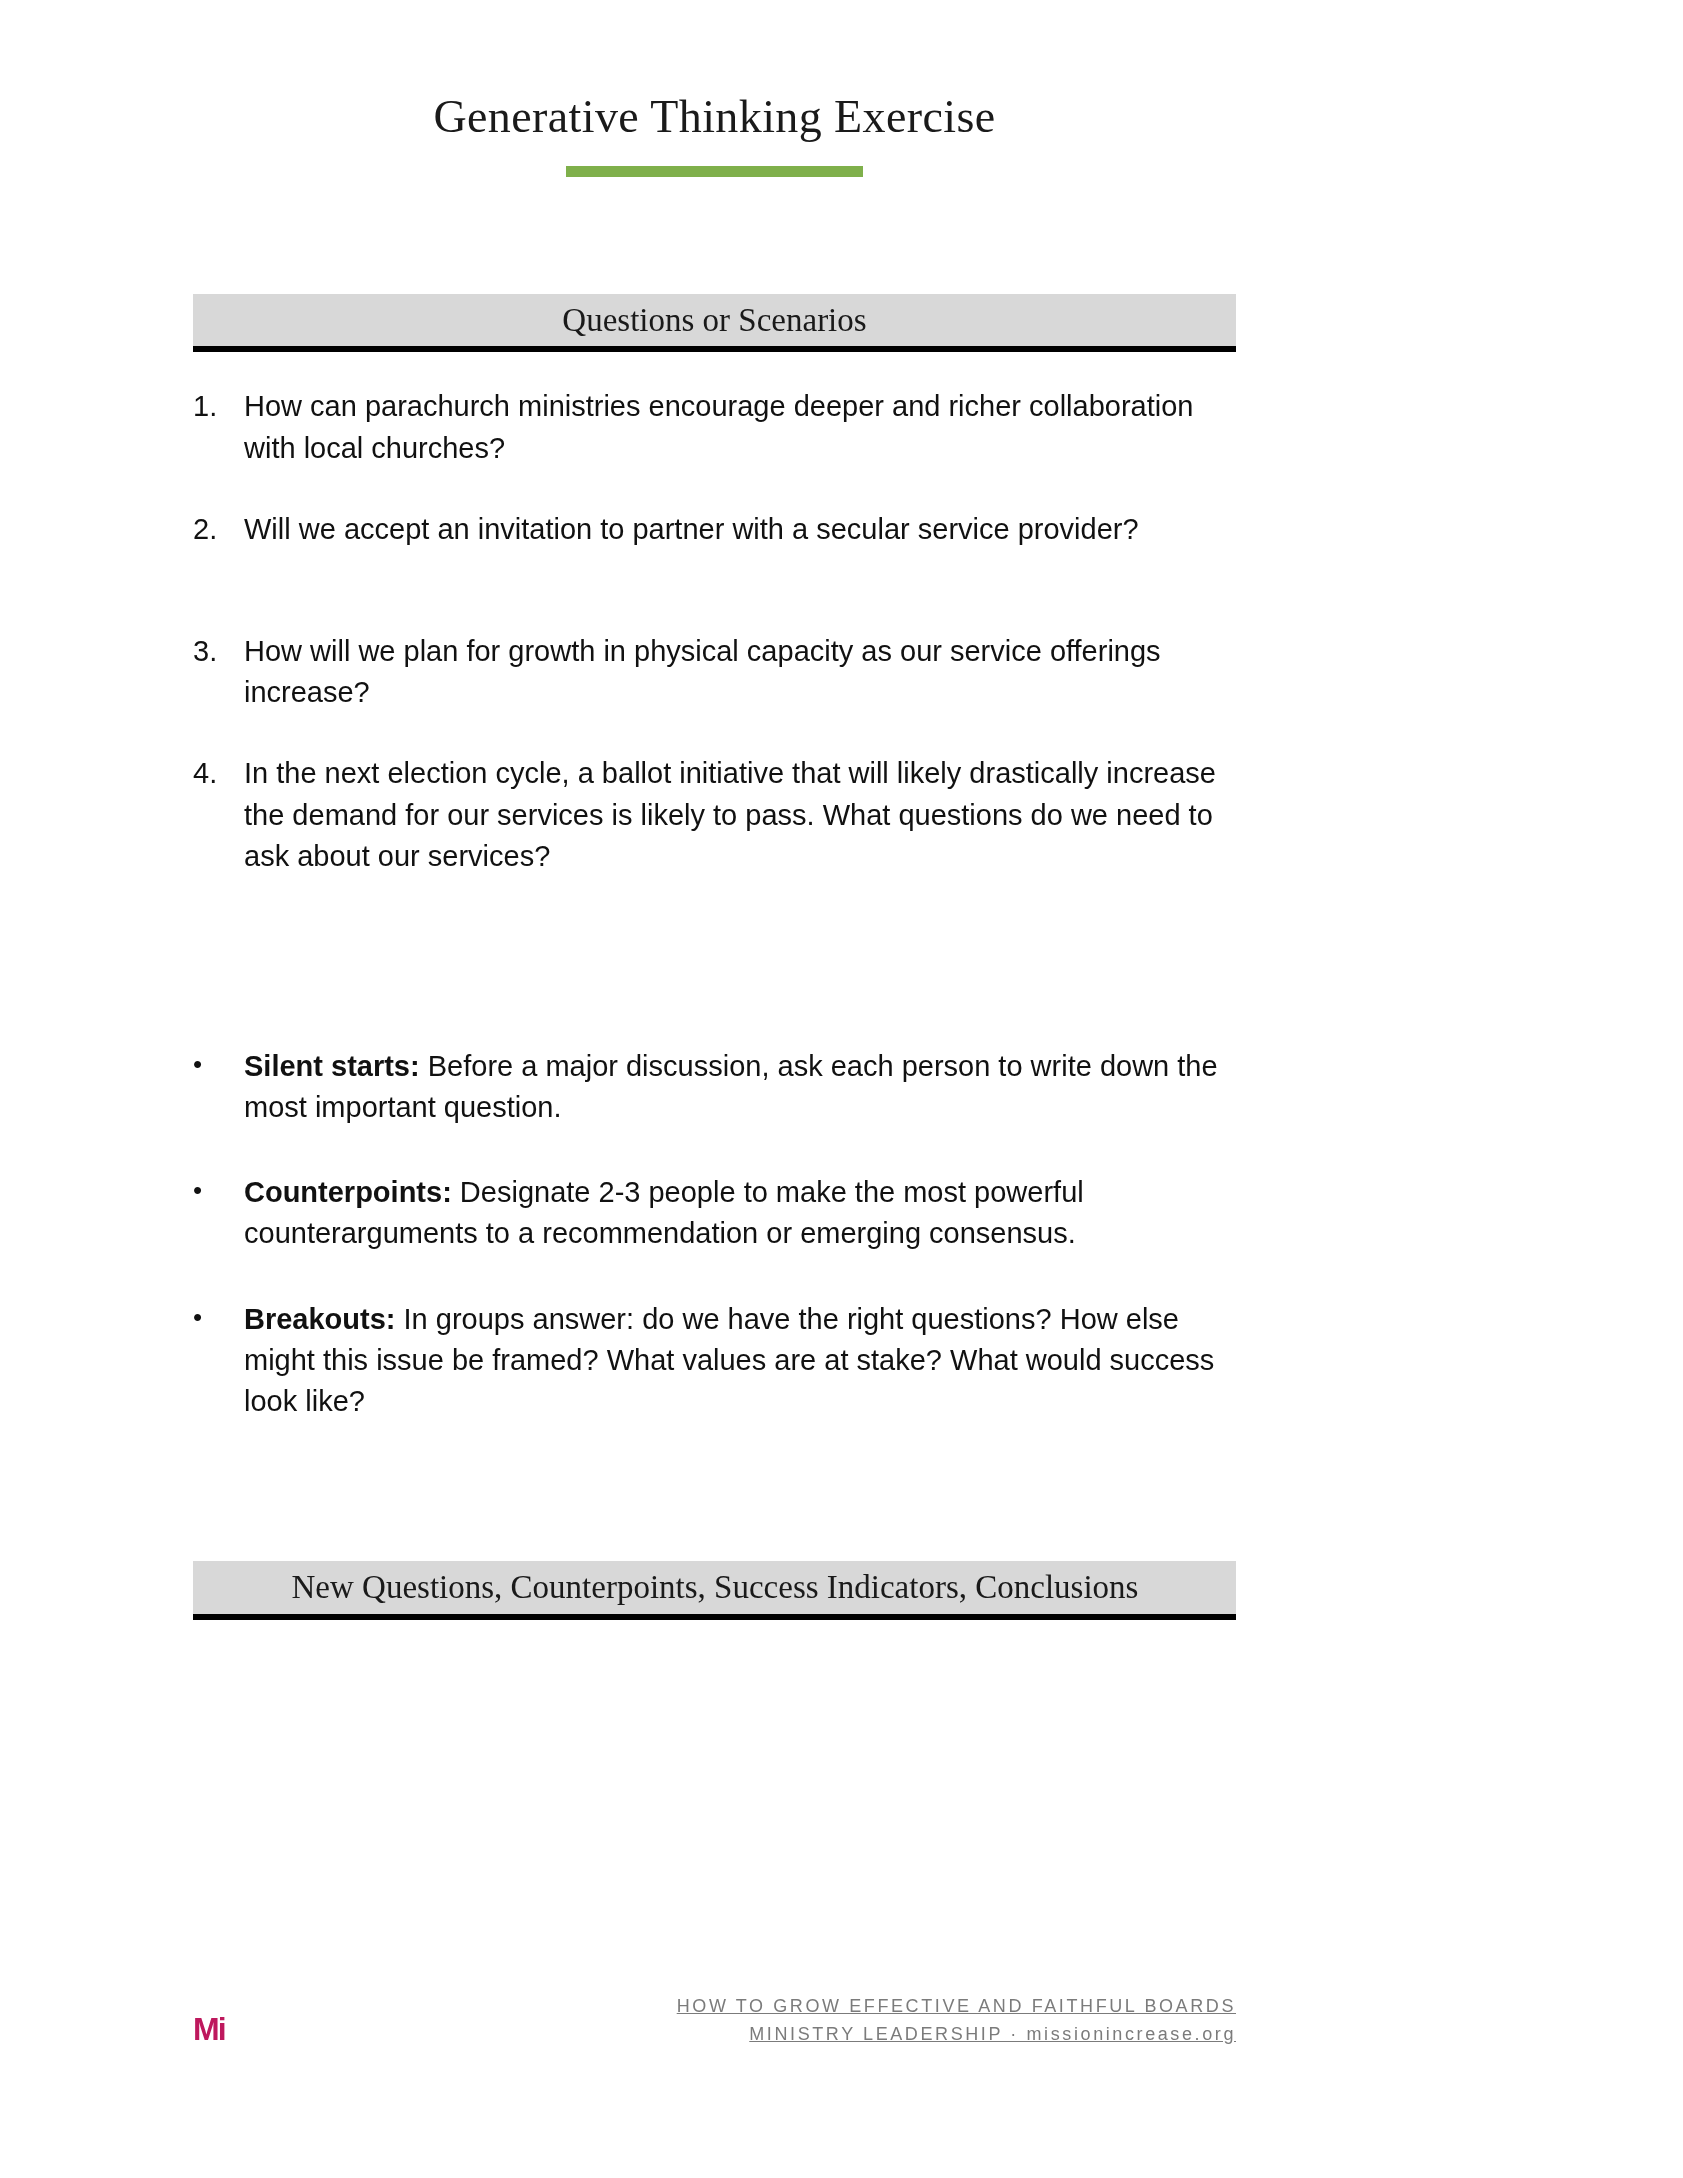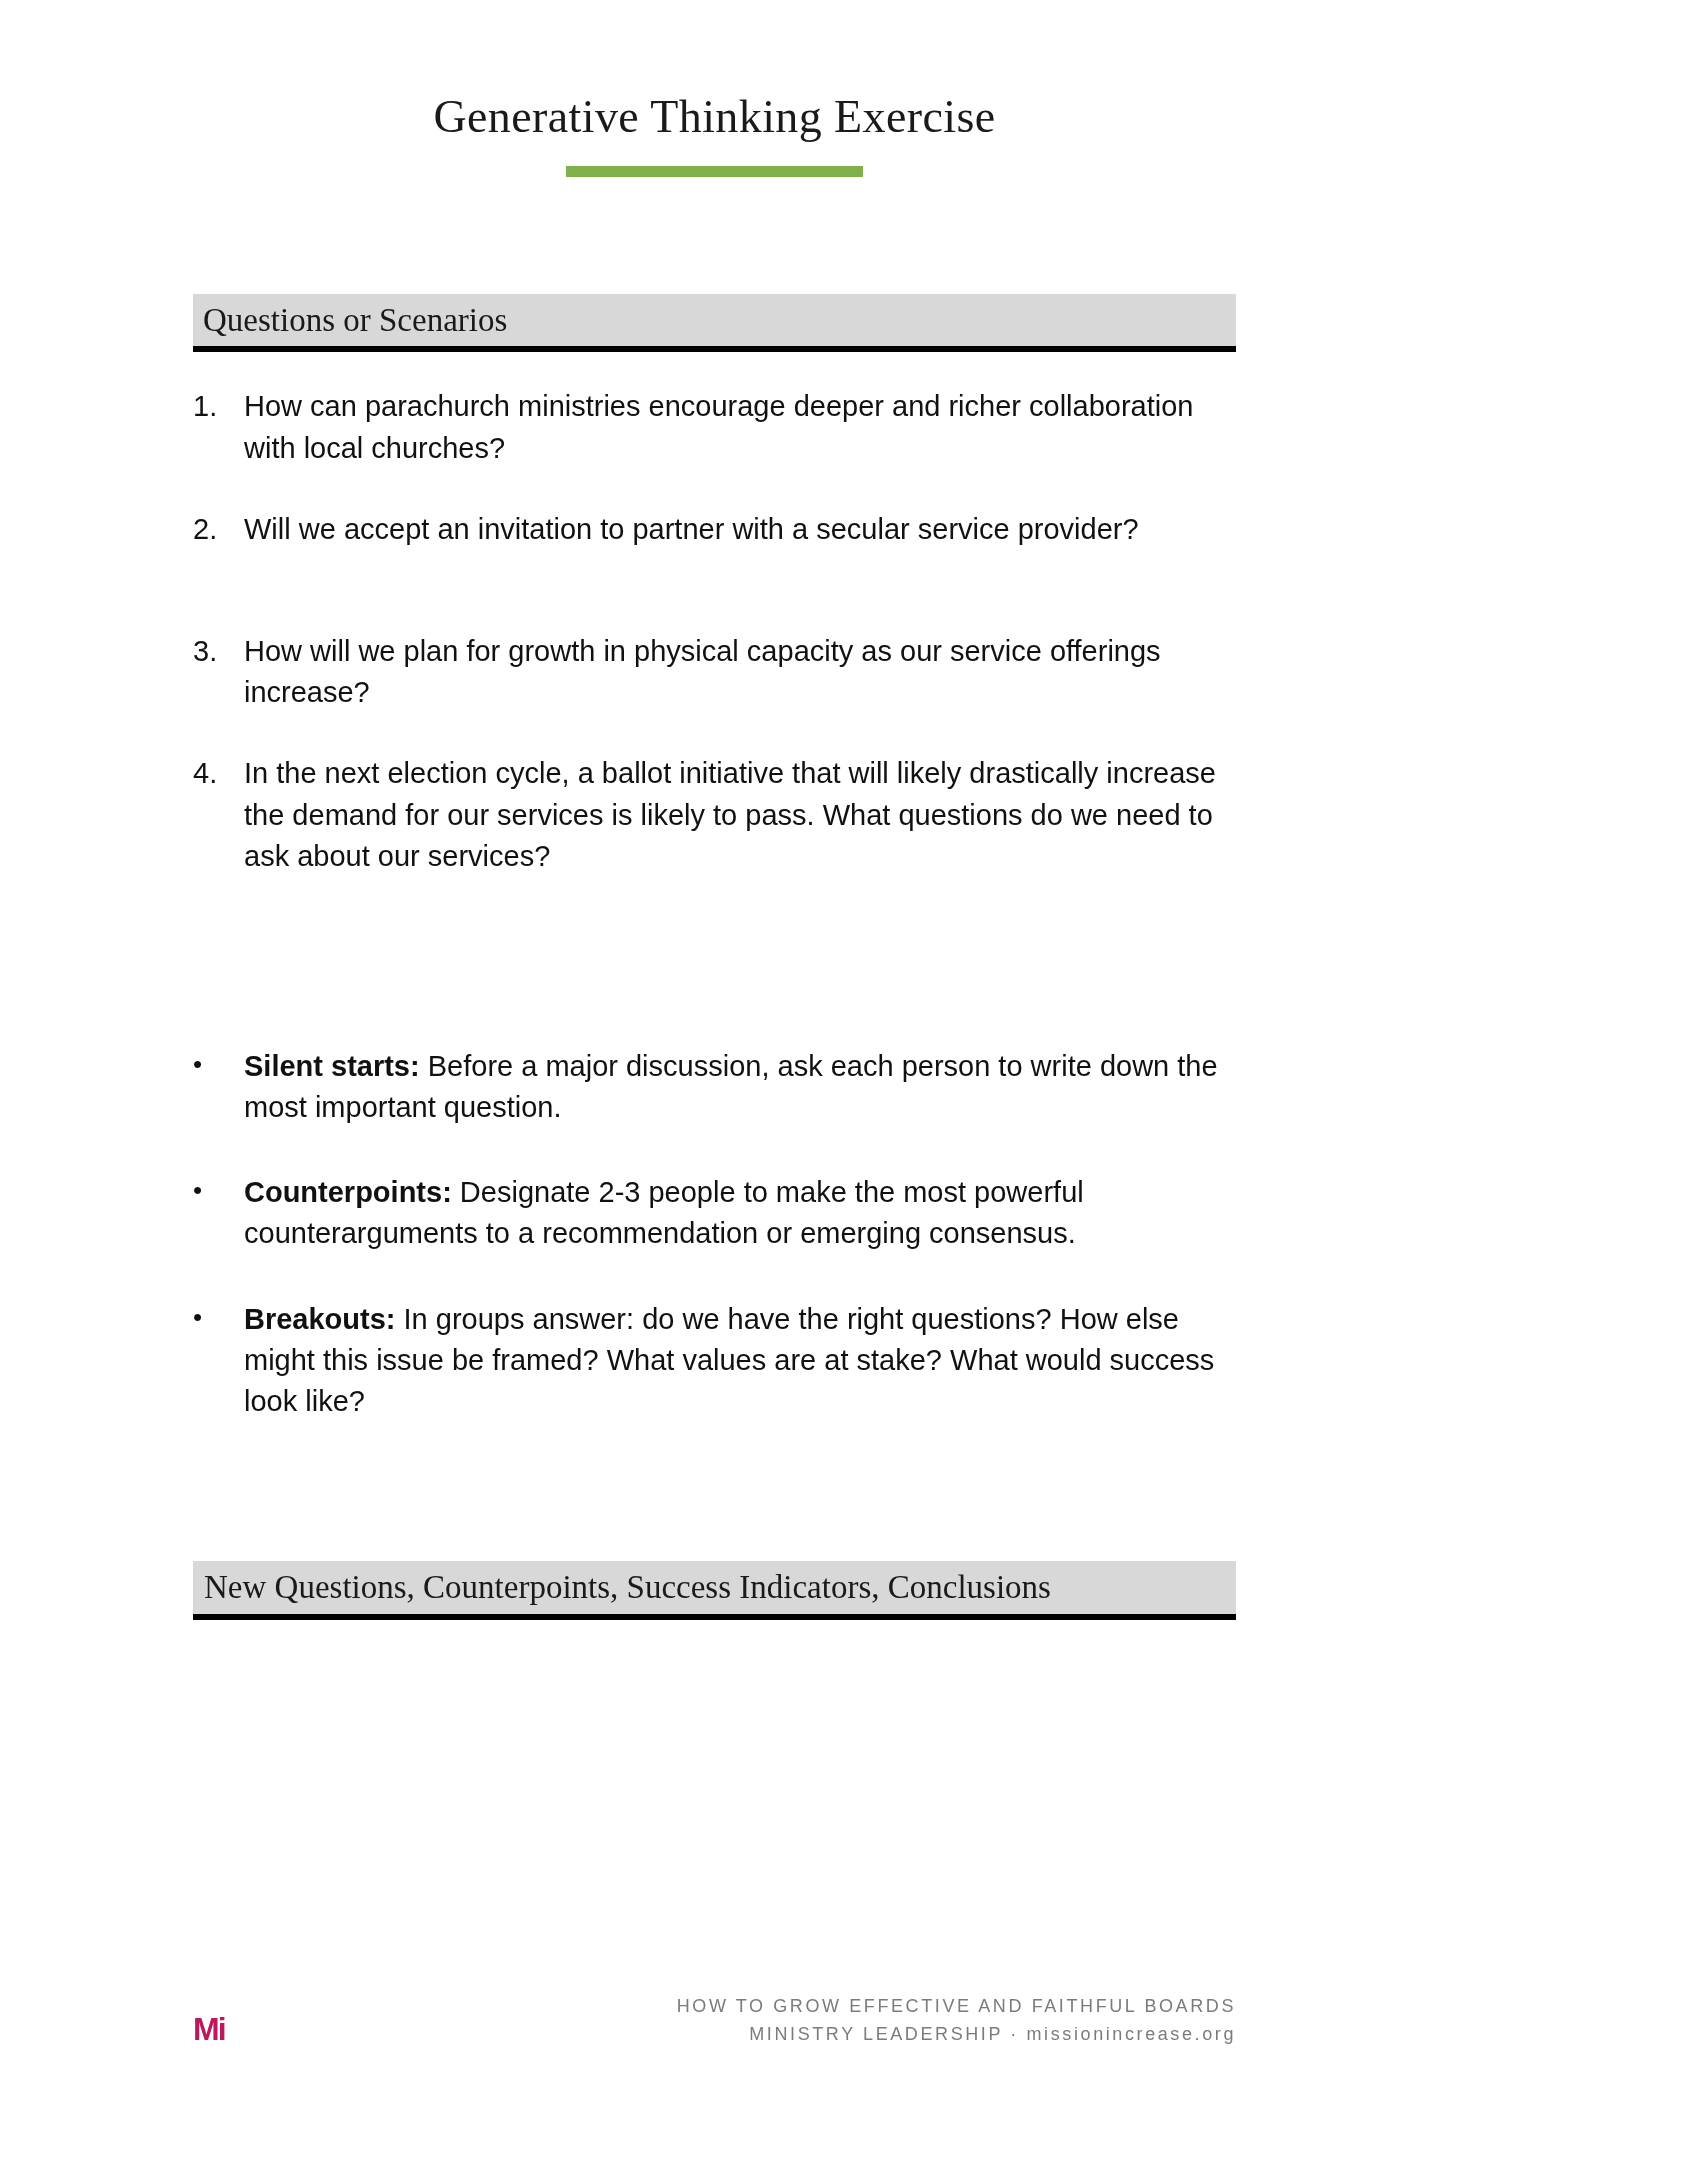--- a/index.html
+++ b/index.html
@@ -50,20 +50,21 @@
     position: absolute;
     left: 193px;
     top: 0;
     width: 1297px;
   }
 
   
   .section-head {
     background: #d8d8d8;
     border-bottom: 6px solid #000000;
+    text-align: center;
     padding: 7px 10px 6px 10px;
     box-sizing: border-box;
   }
   .section-head-title {
     font-family: "Liberation Serif", serif;
     font-size: 33px;
     font-weight: 400;
     line-height: 1.2;
     color: #1a1a1a;
     display: block;
@@ -145,21 +146,21 @@
   .footer-text {
     position: absolute;
     right: 0;
     bottom: 0;
     text-align: right;
     color: #7b7b7b;
     font-size: 18px;
     line-height: 1.55;
     letter-spacing: 2.6px;
   }
-  .footer-line { display: block; white-space: nowrap; }
+  .footer-line { display: block; white-space: nowrap; text-decoration: underline; }
 </style>
 </head>
 <body>
 
 <div class="page">
 
   <div class="title-block">
     <h1 class="doc-title">Generative Thinking Exercise</h1>
     <div class="title-rule"></div>
   </div>

